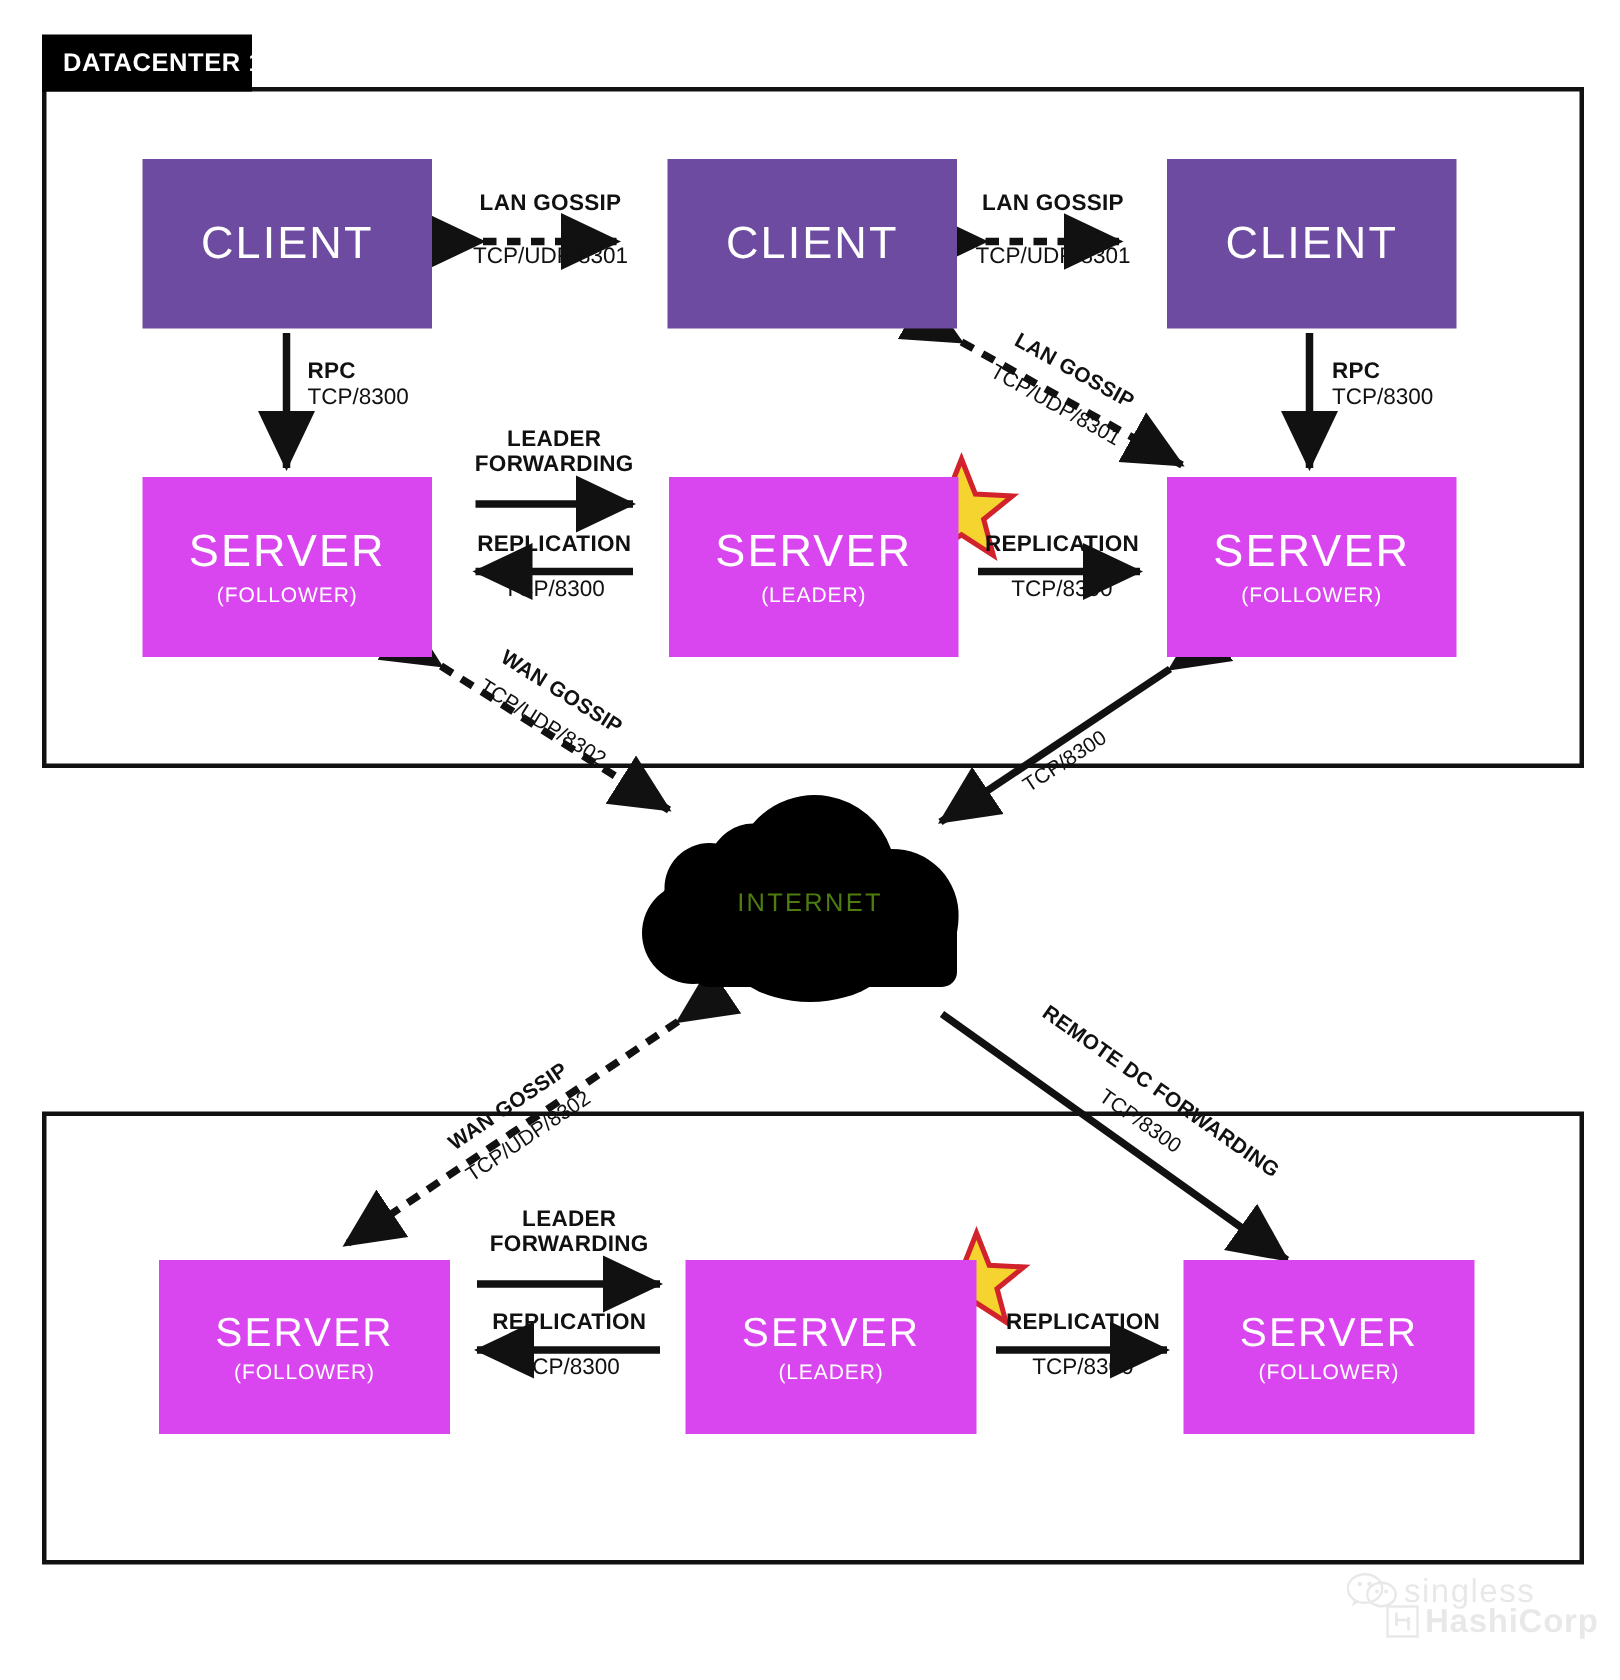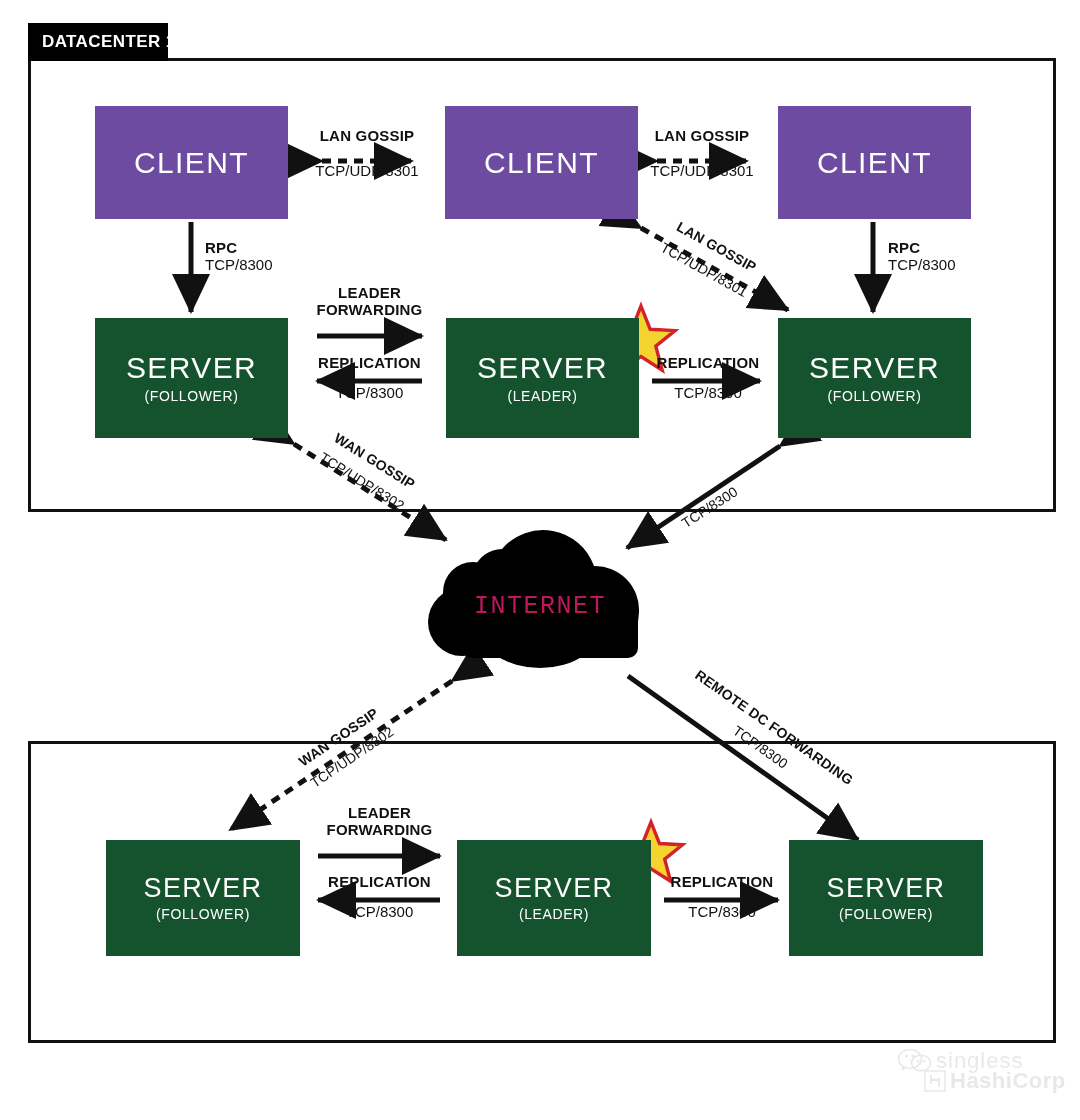--- a/index.html
+++ b/index.html
@@ -58,21 +58,21 @@
     justify-content: center;
     color: #ffffff;
     box-sizing: border-box;
     text-align: center;
   }
   .node.client {
     background: #6d4ba0;
     justify-content: center;
   }
   .node.server {
-    background: #14532d;
+    background: #d946ef;
   }
   .node .node-title {
     font-size: 30px;
     font-weight: 400;
     letter-spacing: 1.4px;
     line-height: 1.05;
   }
   .node.small .node-title { font-size: 27px; }
   .node .node-role {
     font-size: 14px;
@@ -103,24 +103,24 @@
   }
   .edge-label.rot {
     transform-origin: center center;
   }
   .edge-label .ttl.sm { font-size: 14px; }
   .edge-label .port.sm { font-size: 14px; }
 
   
   .cloud-label {
     position: absolute;
-    color: #be185d;
-    font-size: 25px;
+    color: #4d7c0f;
+    font-size: 17px;
     letter-spacing: 1.5px;
-    font-family: Liberation Mono, monospace;
+    font-family: Liberation Sans, sans-serif;
     text-align: center;
   }
 
   
   .watermark {
     position: absolute;
     opacity: 0.22;
     color: #9a9a9a;
     font-family: "Liberation Sans", sans-serif;
     pointer-events: none;

